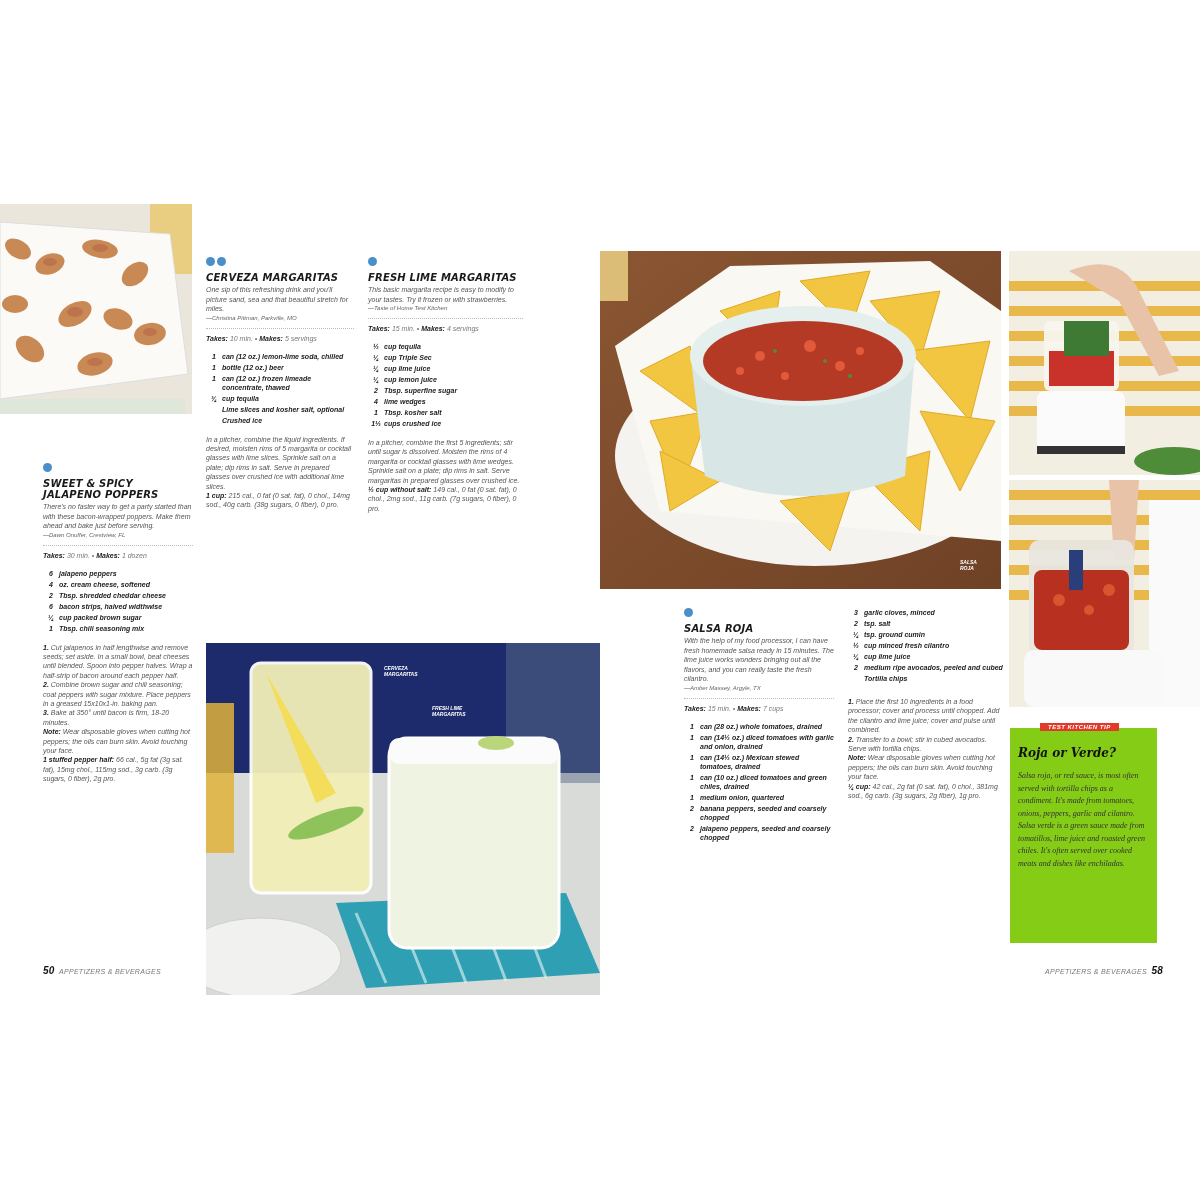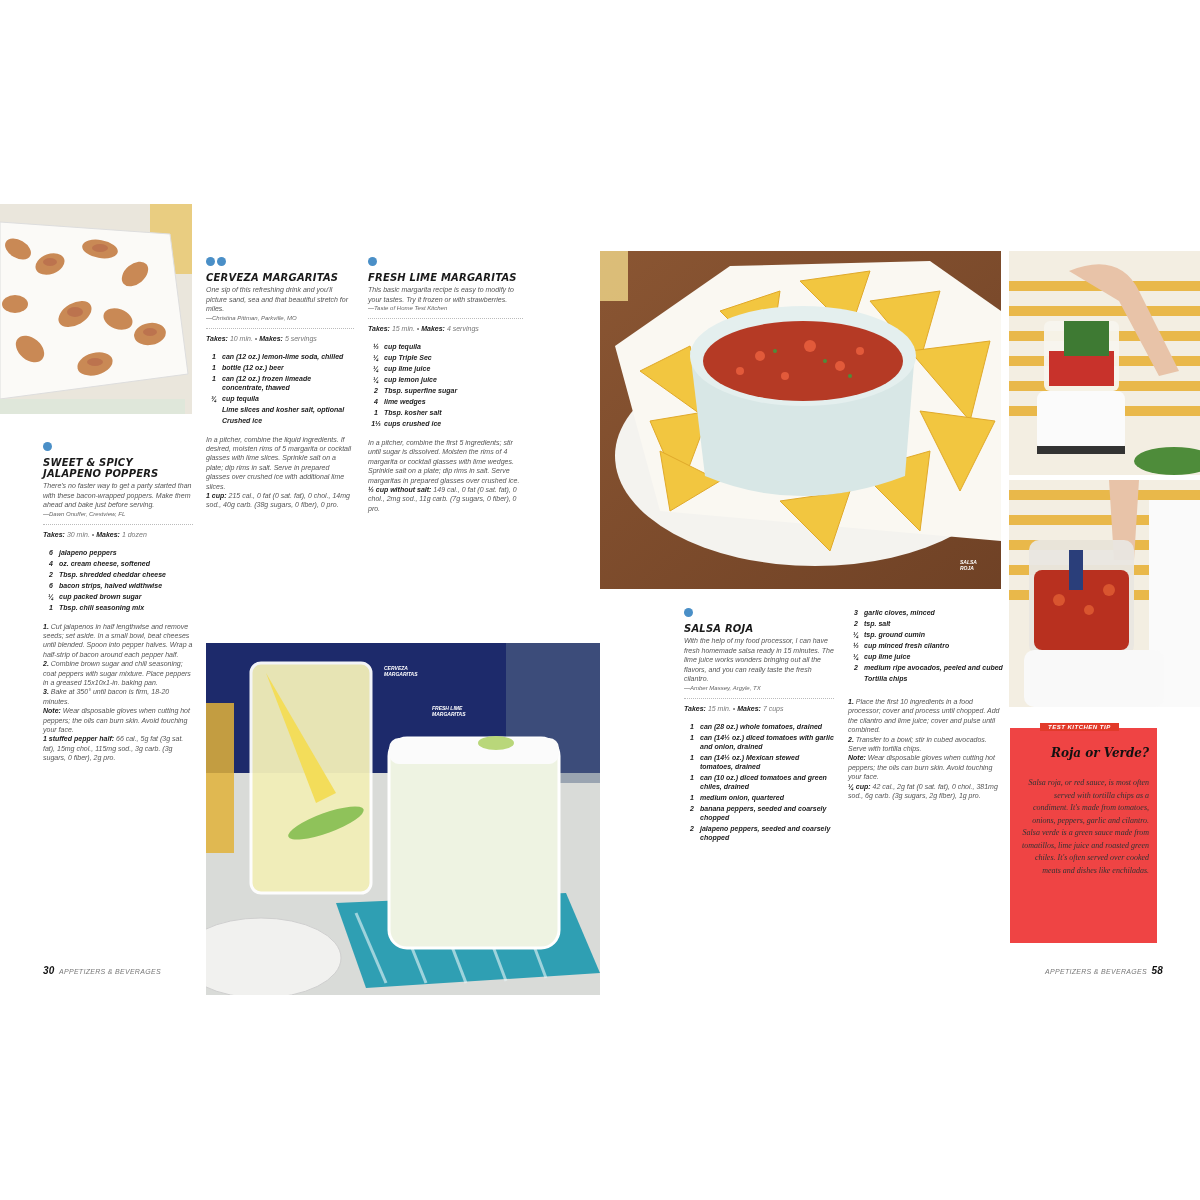--- a/index.html
+++ b/index.html
@@ -15,24 +15,24 @@
   .meta b { color: #222; }
   .ingredients { list-style: none; margin-top: 10px; font-size: 7px; line-height: 9px; font-weight: bold; color: #222; }
   .ingredients li { display: flex; margin-bottom: 2px; }
   .ingredients .qty { width: 16px; flex: none; text-align: center; }
   .ingredients .txt { flex: 1; }
   .steps { font-size: 7px; line-height: 9.4px; color: #555; margin-top: 10px; }
   .steps p { margin-bottom: 0; }
   .steps b { color: #222; }
   .folio { font-size: 7px; color: #777; letter-spacing: 0.3px; }
   .folio b { font-size: 10px; color: #111; }
-  .tip-box { background: #ef4444; padding: 18px 8px 8px; text-align: right; }
+  .tip-box { background: #84cc16; padding: 18px 8px 8px; text-align: left; }
   .tip-tag { background: #e23a2a; color: #fff; font-size: 6px; font-weight: bold; padding: 1px 8px; letter-spacing: 0.5px; text-transform: uppercase; }
   .tip-title { font-family: "DejaVu Serif", serif; font-size: 12px; font-weight: bold; color: #111; }
-  .tip-body { font-family: "Liberation Serif", serif; font-size: 8px; line-height: 12.5px; color: #333; margin-top: 17px; }
+  .tip-body { font-family: "Liberation Serif", serif; font-size: 8px; line-height: 12.5px; color: #333; margin-top: 10px; }
   .caption { font-size: 5px; color: #fff; font-weight: bold; text-transform: uppercase; line-height: 6px; }
 </style>
 </head>
 <body>
 
 <div class="photo" style="left:0;top:204px;width:192px;height:210px;background:#f2efe8;">
   <svg width="192" height="210" viewBox="0 0 192 210">
     <rect width="192" height="210" fill="#eae6dc"></rect>
     <rect x="150" y="0" width="42" height="70" fill="#e8c25a" opacity="0.7"></rect>
     <path d="M0 18 L170 30 L188 170 L0 195 Z" fill="#fbfaf7" stroke="#ddd"></path>
@@ -52,21 +52,21 @@
     <g fill="#b5654a" opacity="0.6">
       <ellipse cx="50" cy="58" rx="7" ry="4"></ellipse>
       <ellipse cx="100" cy="44" rx="8" ry="4"></ellipse>
       <ellipse cx="75" cy="108" rx="8" ry="5"></ellipse>
       <ellipse cx="150" cy="128" rx="7" ry="4"></ellipse>
       <ellipse cx="95" cy="158" rx="8" ry="4"></ellipse>
     </g>
   </svg>
 </div>
 
-<div class="abs" style="left:43px;top:437px;width:150px;">
+<div class="abs" style="left:43px;top:458px;width:150px;">
   <span class="badge-dot"></span>
   <div class="recipe-title">Sweet &amp; Spicy Jalapeno Poppers</div>
   <div class="intro">There's no faster way to get a party started than with these bacon-wrapped poppers. Make them ahead and bake just before serving.</div>
   <div class="byline">—Dawn Onuffer, Crestview, FL</div>
   <div class="rule"></div>
   <div class="meta">
     <b>Takes:</b>
     <span>30 min.</span> •
     <b>Makes:</b>
     <span>1 dozen</span>
@@ -218,21 +218,21 @@
     <ellipse cx="120" cy="180" rx="40" ry="10" fill="#8fc25a" transform="rotate(-20 120 180)"></ellipse>
     <rect x="183" y="95" width="170" height="210" rx="18" fill="#eef3e2" stroke="#fff" stroke-width="3"></rect>
     <rect x="183" y="95" width="170" height="26" rx="10" fill="#fbfbfb"></rect>
     <ellipse cx="290" cy="100" rx="18" ry="7" fill="#b9d77a"></ellipse>
   </svg>
   <div class="abs caption" style="left:178px;top:22px;width:30px;">CERVEZA MARGARITAS</div>
   <div class="abs caption" style="left:226px;top:62px;width:34px;">FRESH LIME MARGARITAS</div>
 </div>
 
 <div class="abs folio" style="left:43px;top:965px;">
-  <b>30</b>&nbsp;
+  <b>50</b>&nbsp;
   <span>APPETIZERS &amp; BEVERAGES</span>
 </div>
 
 <div class="photo" style="left:600px;top:251px;width:401px;height:338px;">
   <svg width="401" height="338" viewBox="0 0 401 338">
     <rect width="401" height="338" fill="#7a4a2c"></rect>
     <rect width="401" height="338" fill="url(#wood)" opacity="0.35"></rect>
     <defs>
       <linearGradient id="wood" x1="0" y1="0" x2="1" y2="1">
         <stop offset="0" stop-color="#a86b3f"></stop>

